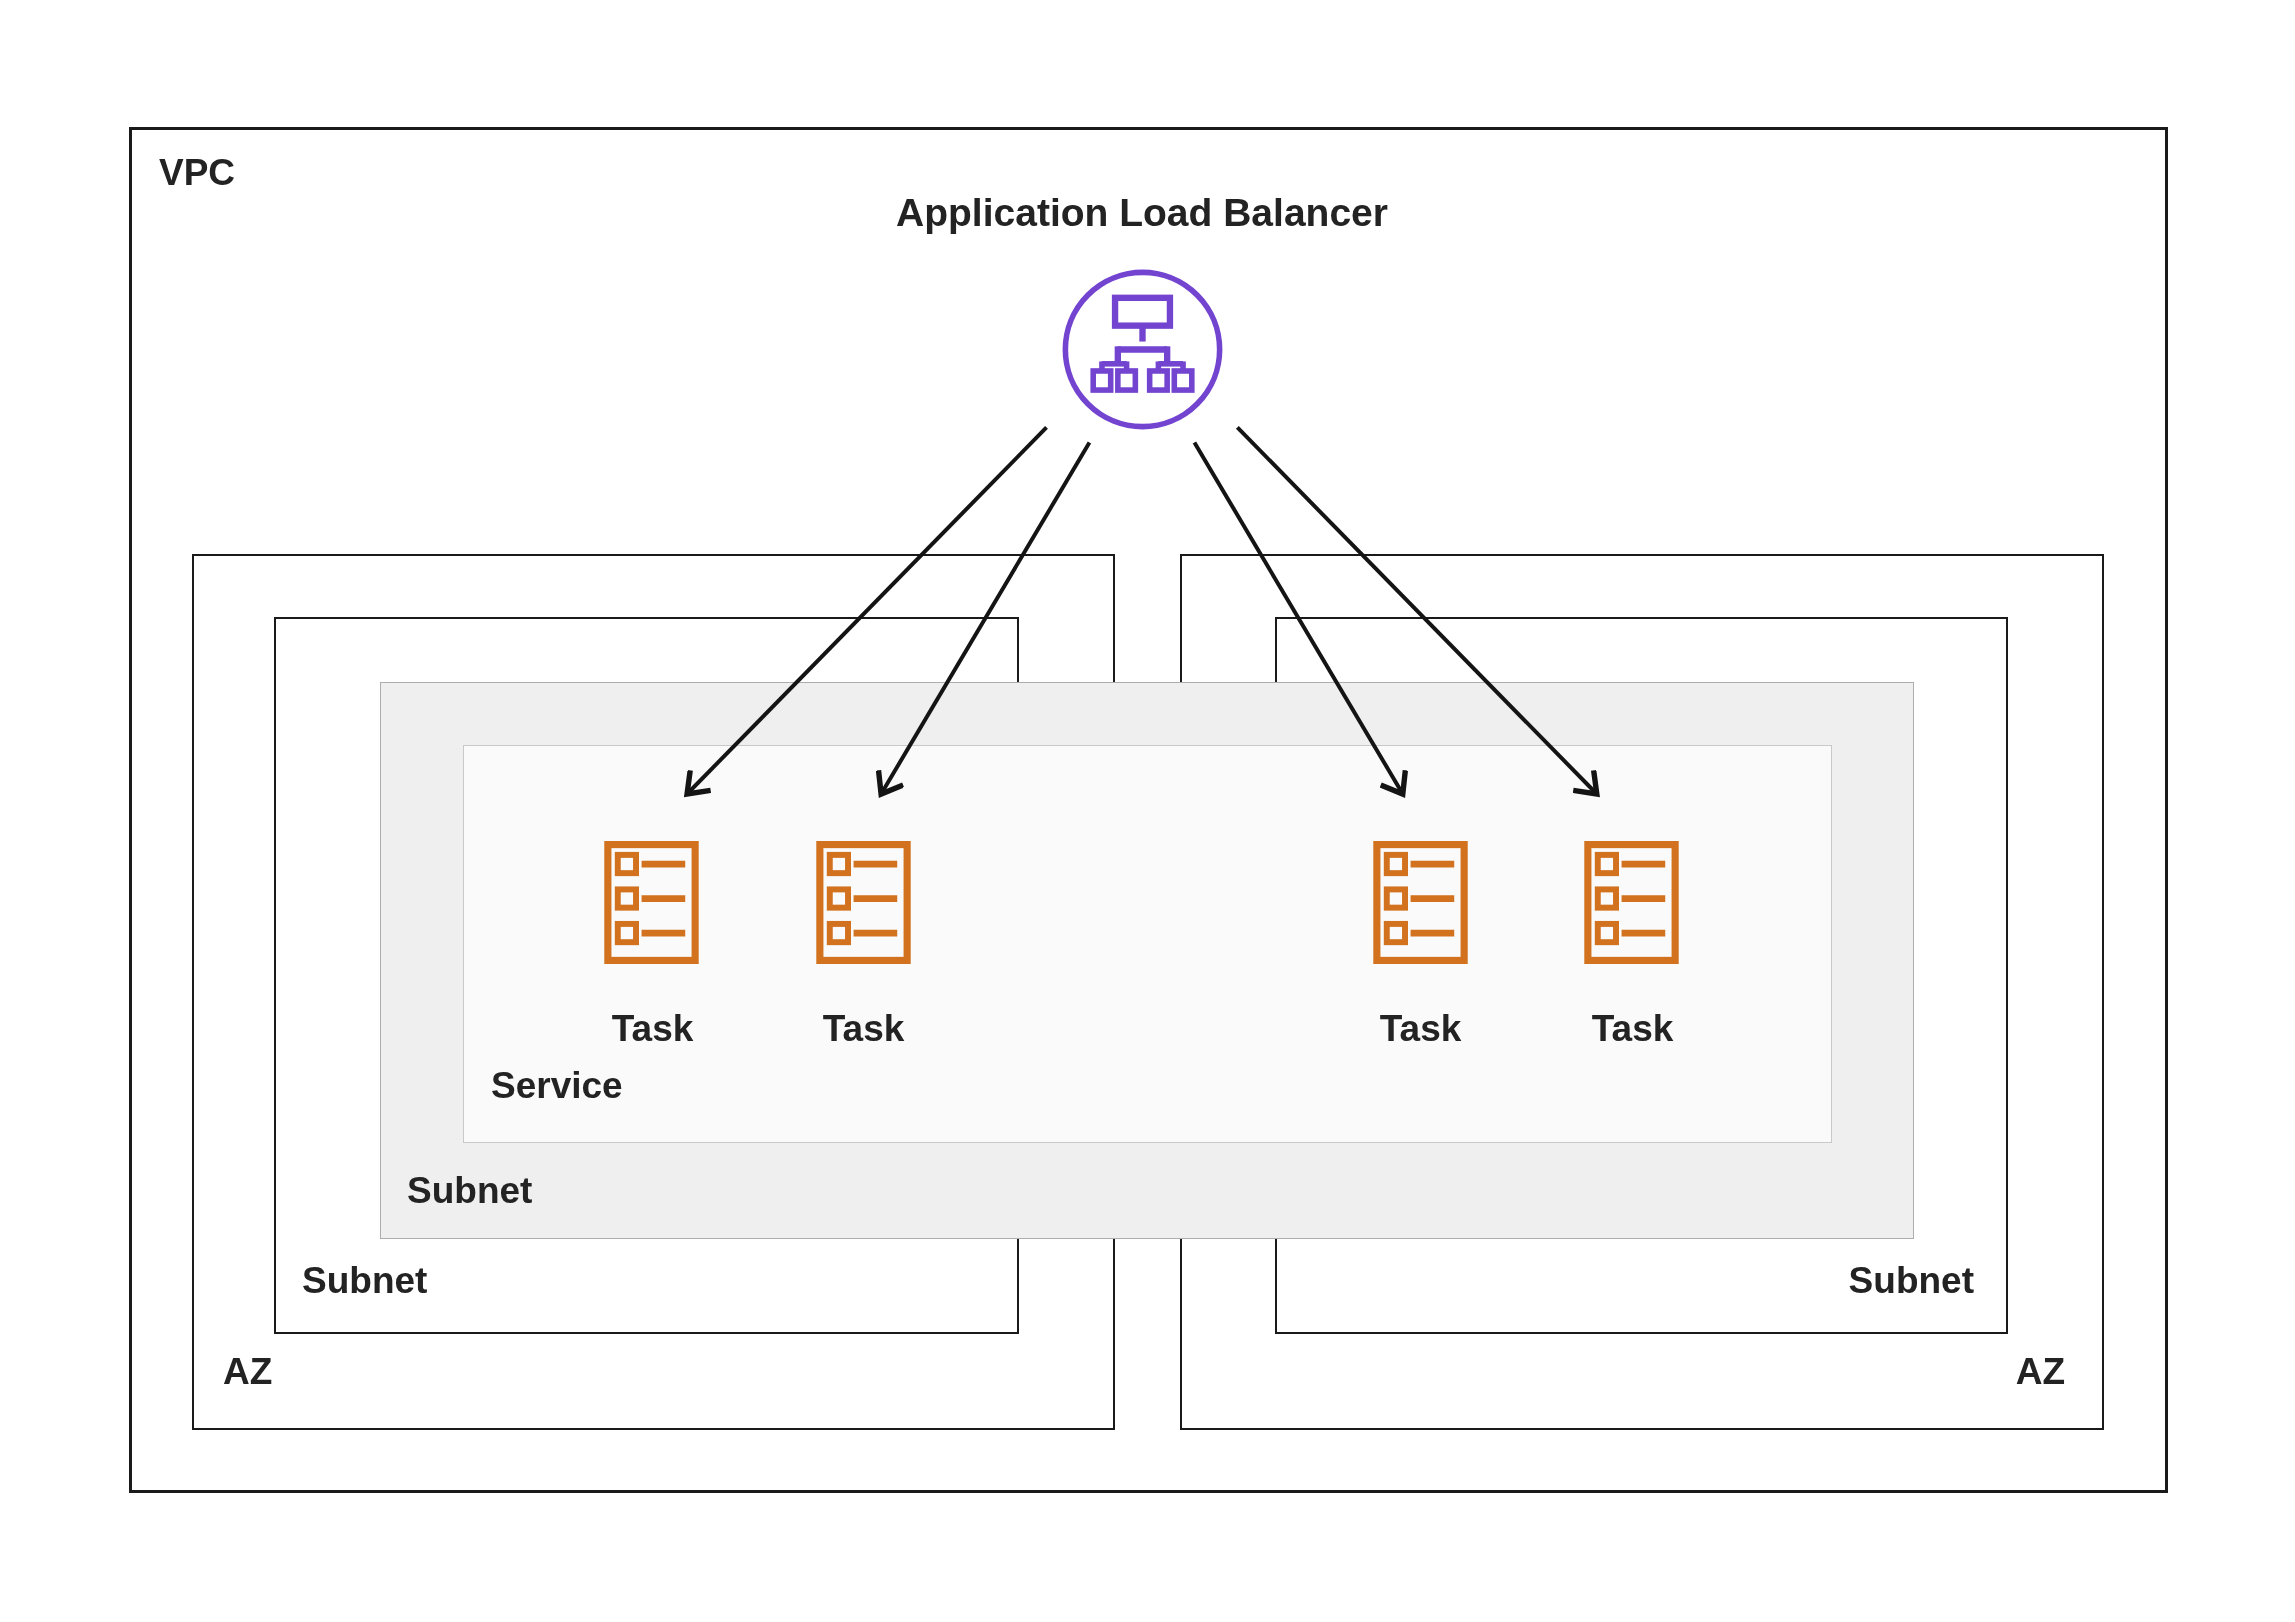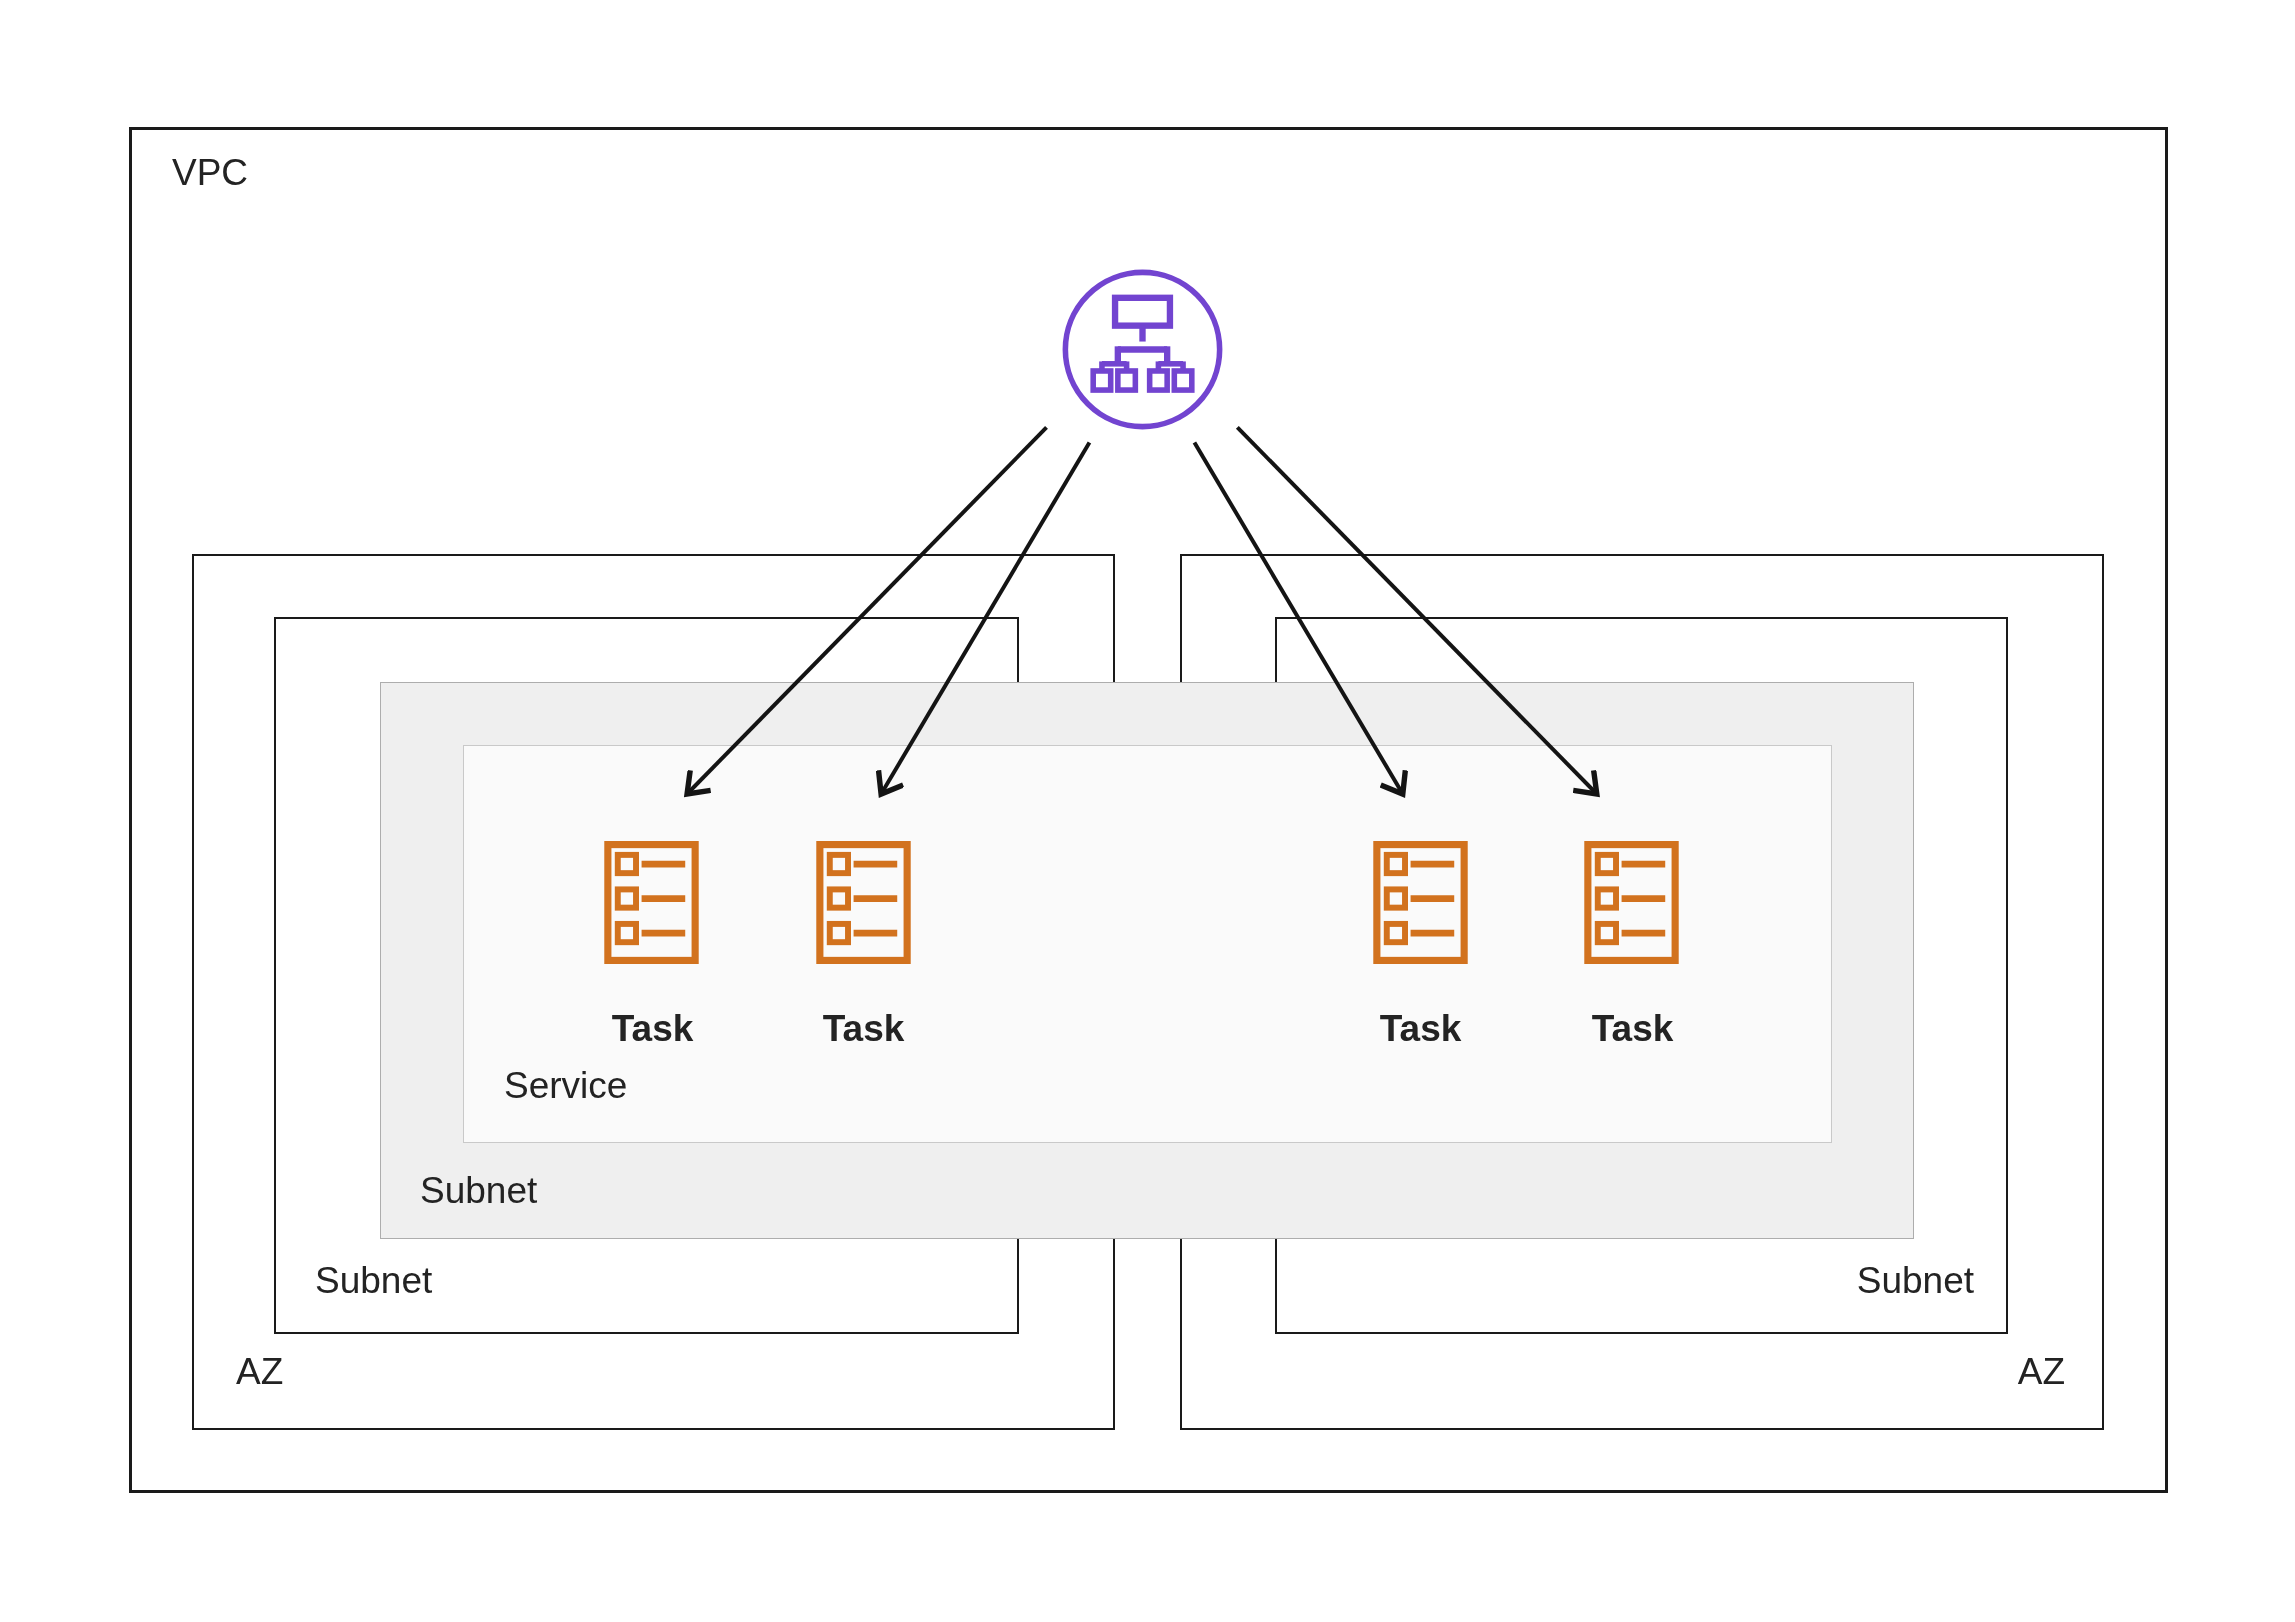--- a/index.html
+++ b/index.html
@@ -9,21 +9,21 @@
 
   .box { position: absolute; }
   #vpc-box     { left: 129px;  top: 127px;  width: 2039px; height: 1366px; border: 3.2px solid var(--box-border, #1a1a1a); background: #ffffff; }
   #az-left     { left: 192px;  top: 554px;  width: 923px; height: 876px; border: 2.4px solid var(--box-border, #1a1a1a); background: #ffffff; }
   #az-right    { left: 1180px; top: 554px;  width: 924px; height: 876px; border: 2.4px solid var(--box-border, #1a1a1a); background: #ffffff; }
   #subnet-left { left: 274px;  top: 617px;  width: 745px;  height: 717px;  border: 2.4px solid var(--box-border, #1a1a1a); background: #ffffff; }
   #subnet-right{ left: 1275px; top: 617px;  width: 733px;  height: 717px;  border: 2.4px solid var(--box-border, #1a1a1a); background: #ffffff; }
   #cluster-box { left: 380px;  top: 682px;  width: 1534px; height: 557px;  border: 1.6px solid var(--cluster-border, #adadad); background: var(--cluster-bg, #efefef); }
   #service-box { left: 463px;  top: 745px;  width: 1369px; height: 398px;  border: 1.6px solid var(--service-border, #c9c9c9); background: var(--service-bg, #fafafa); }
 
-  .label { position: absolute; font-weight: 400; font-size: 37px; line-height: 1.1; white-space: nowrap; margin-left: 13px; }
+  .label { position: absolute; font-weight: 700; font-size: 37px; line-height: 1.1; white-space: nowrap; }
   #vpc-label      { left: 159px;  top: 153px; }
   #az-left-label  { left: 223px;  top: 1352px; }
   #az-right-label { right: 230px; top: 1352px; }
   #subnet-left-label  { left: 302px;  top: 1261px; }
   #subnet-right-label { right: 321px; top: 1261px; }
   #cluster-label  { left: 407px; top: 1171px; }
   #service-label  { left: 491px; top: 1066px; text-align: center; }
 
   #alb-title { position: absolute; left: 665px; top: 191px; width: 954px; text-align: center; font-weight: 700; font-size: 39px; }
 
@@ -64,20 +64,21 @@
   <div class="box" id="service-box"></div>
 
   <div class="label" id="vpc-label">VPC</div>
   <div class="label" id="az-left-label">AZ</div>
   <div class="label" id="az-right-label">AZ</div>
   <div class="label" id="subnet-left-label">Subnet</div>
   <div class="label" id="subnet-right-label">Subnet</div>
   <div class="label" id="cluster-label">Subnet</div>
   <div class="label" id="service-label">Service</div>
 
+  <div id="alb-title">Application Load Balancer</div>
 
   <div id="alb-icon-wrap">
     <svg class="alb-svg" width="167" height="167" viewBox="0 0 210 210">
       <circle class="alb-stroke" cx="105" cy="105" r="97" stroke-width="7"></circle>
       <rect class="alb-stroke" x="70.5" y="40" width="69" height="35" stroke-width="8"></rect>
       <line class="alb-stroke" x1="105" y1="75" x2="105" y2="95" stroke-width="8"></line>
       <line class="alb-stroke" x1="74" y1="105" x2="136" y2="105" stroke-width="8"></line>
       <line class="alb-stroke" x1="74" y1="101" x2="74" y2="123" stroke-width="8"></line>
       <line class="alb-stroke" x1="136" y1="101" x2="136" y2="123" stroke-width="8"></line>
       <line class="alb-stroke" x1="54" y1="123" x2="85" y2="123" stroke-width="7"></line>

